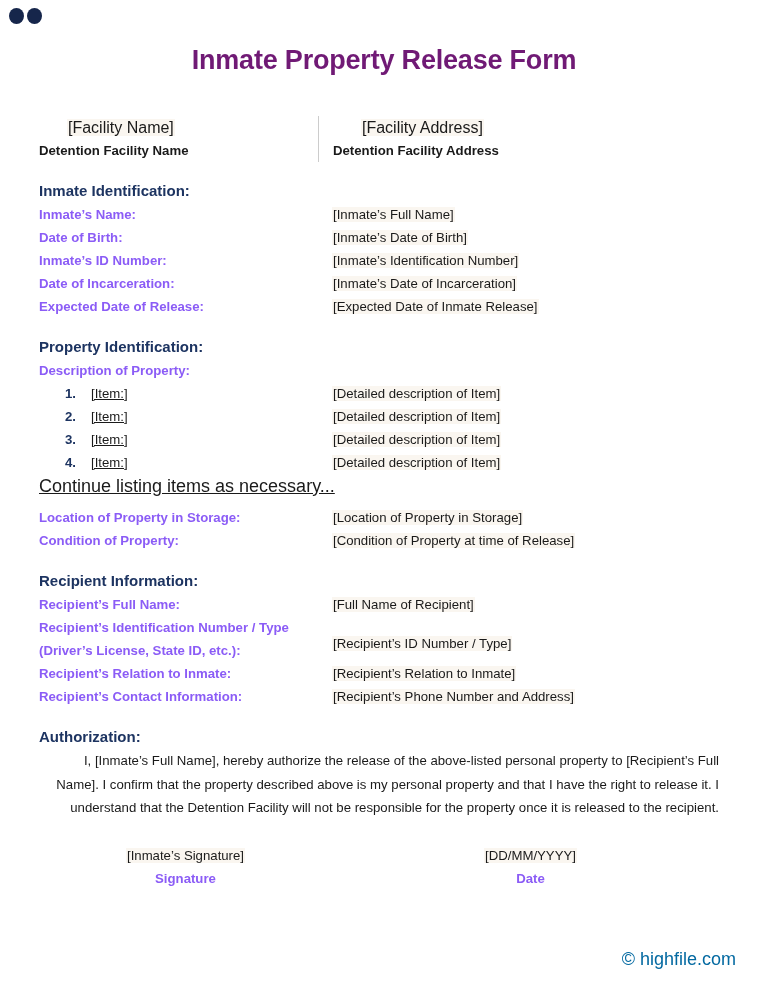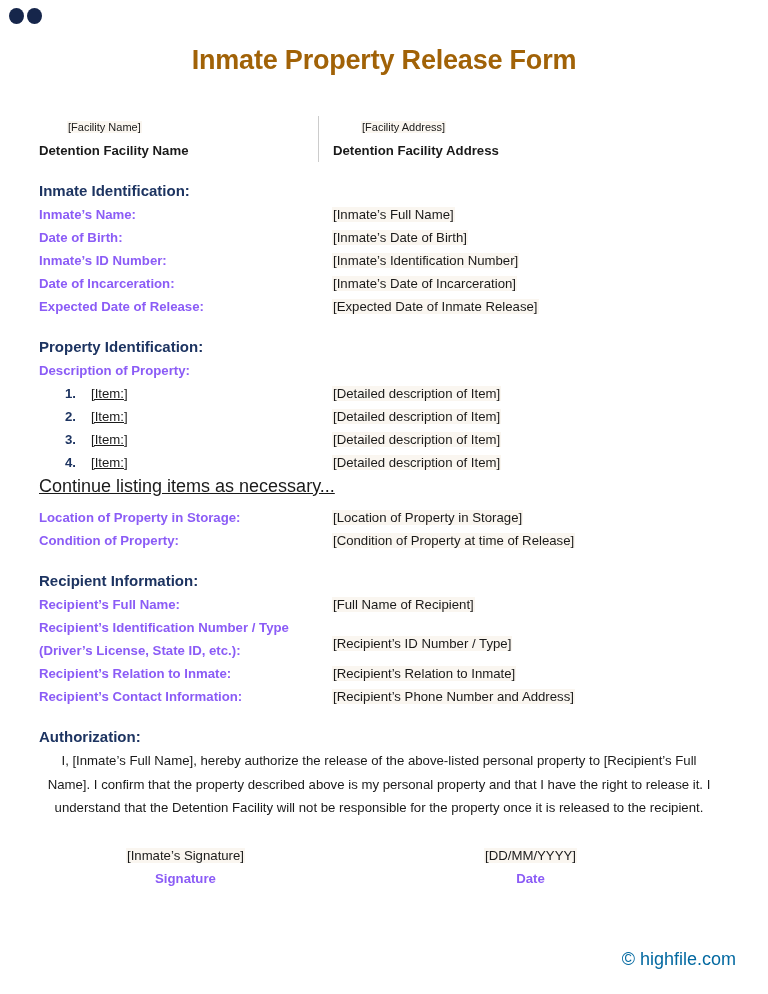--- a/index.html
+++ b/index.html
@@ -40,21 +40,21 @@
     width: 768px;
     padding: 0 39px;
   }
 
   .title {
     margin: 0;
     padding-top: 45px;
     text-align: center;
     font-size: 27px;
     font-weight: bold;
-    color: #a16207;
+    color: #701a75;
     letter-spacing: -0.2px;
   }
 
   
   .row {
     display: flex;
     align-items: flex-start;
   }
   .col-a { width: 293px; flex: 0 0 293px; }
   .col-b { flex: 1 1 auto; }
@@ -85,21 +85,21 @@
     width: 293px;
     flex: 0 0 293px;
   }
   .facility .fcol.second {
     flex: 1 1 auto;
     border-left: 1px solid #cccccc;
     padding-left: 14px;
     margin-left: -14px;
   }
   .facility .line1 {
-    font-size: 11px;
+    font-size: 16px;
     line-height: 23px;
     padding-left: 28px;
   }
   .facility .line2 {
     font-size: 13.2px;
     line-height: 23px;
     font-weight: bold;
   }
 
   
@@ -145,21 +145,21 @@
 
   
   .row.twoline .col-b { padding-top: 16px; }
 
   
   .auth-p {
     font-size: 13.2px;
     line-height: 23.5px;
     margin: 0;
     width: 680px;
-    text-align: center;
+    text-align: right;
   }
 
   
   .sig { margin-top: 24px; text-align: center; }
 
   
   .footer {
     position: absolute;
     right: 32px;
     bottom: 24px;

